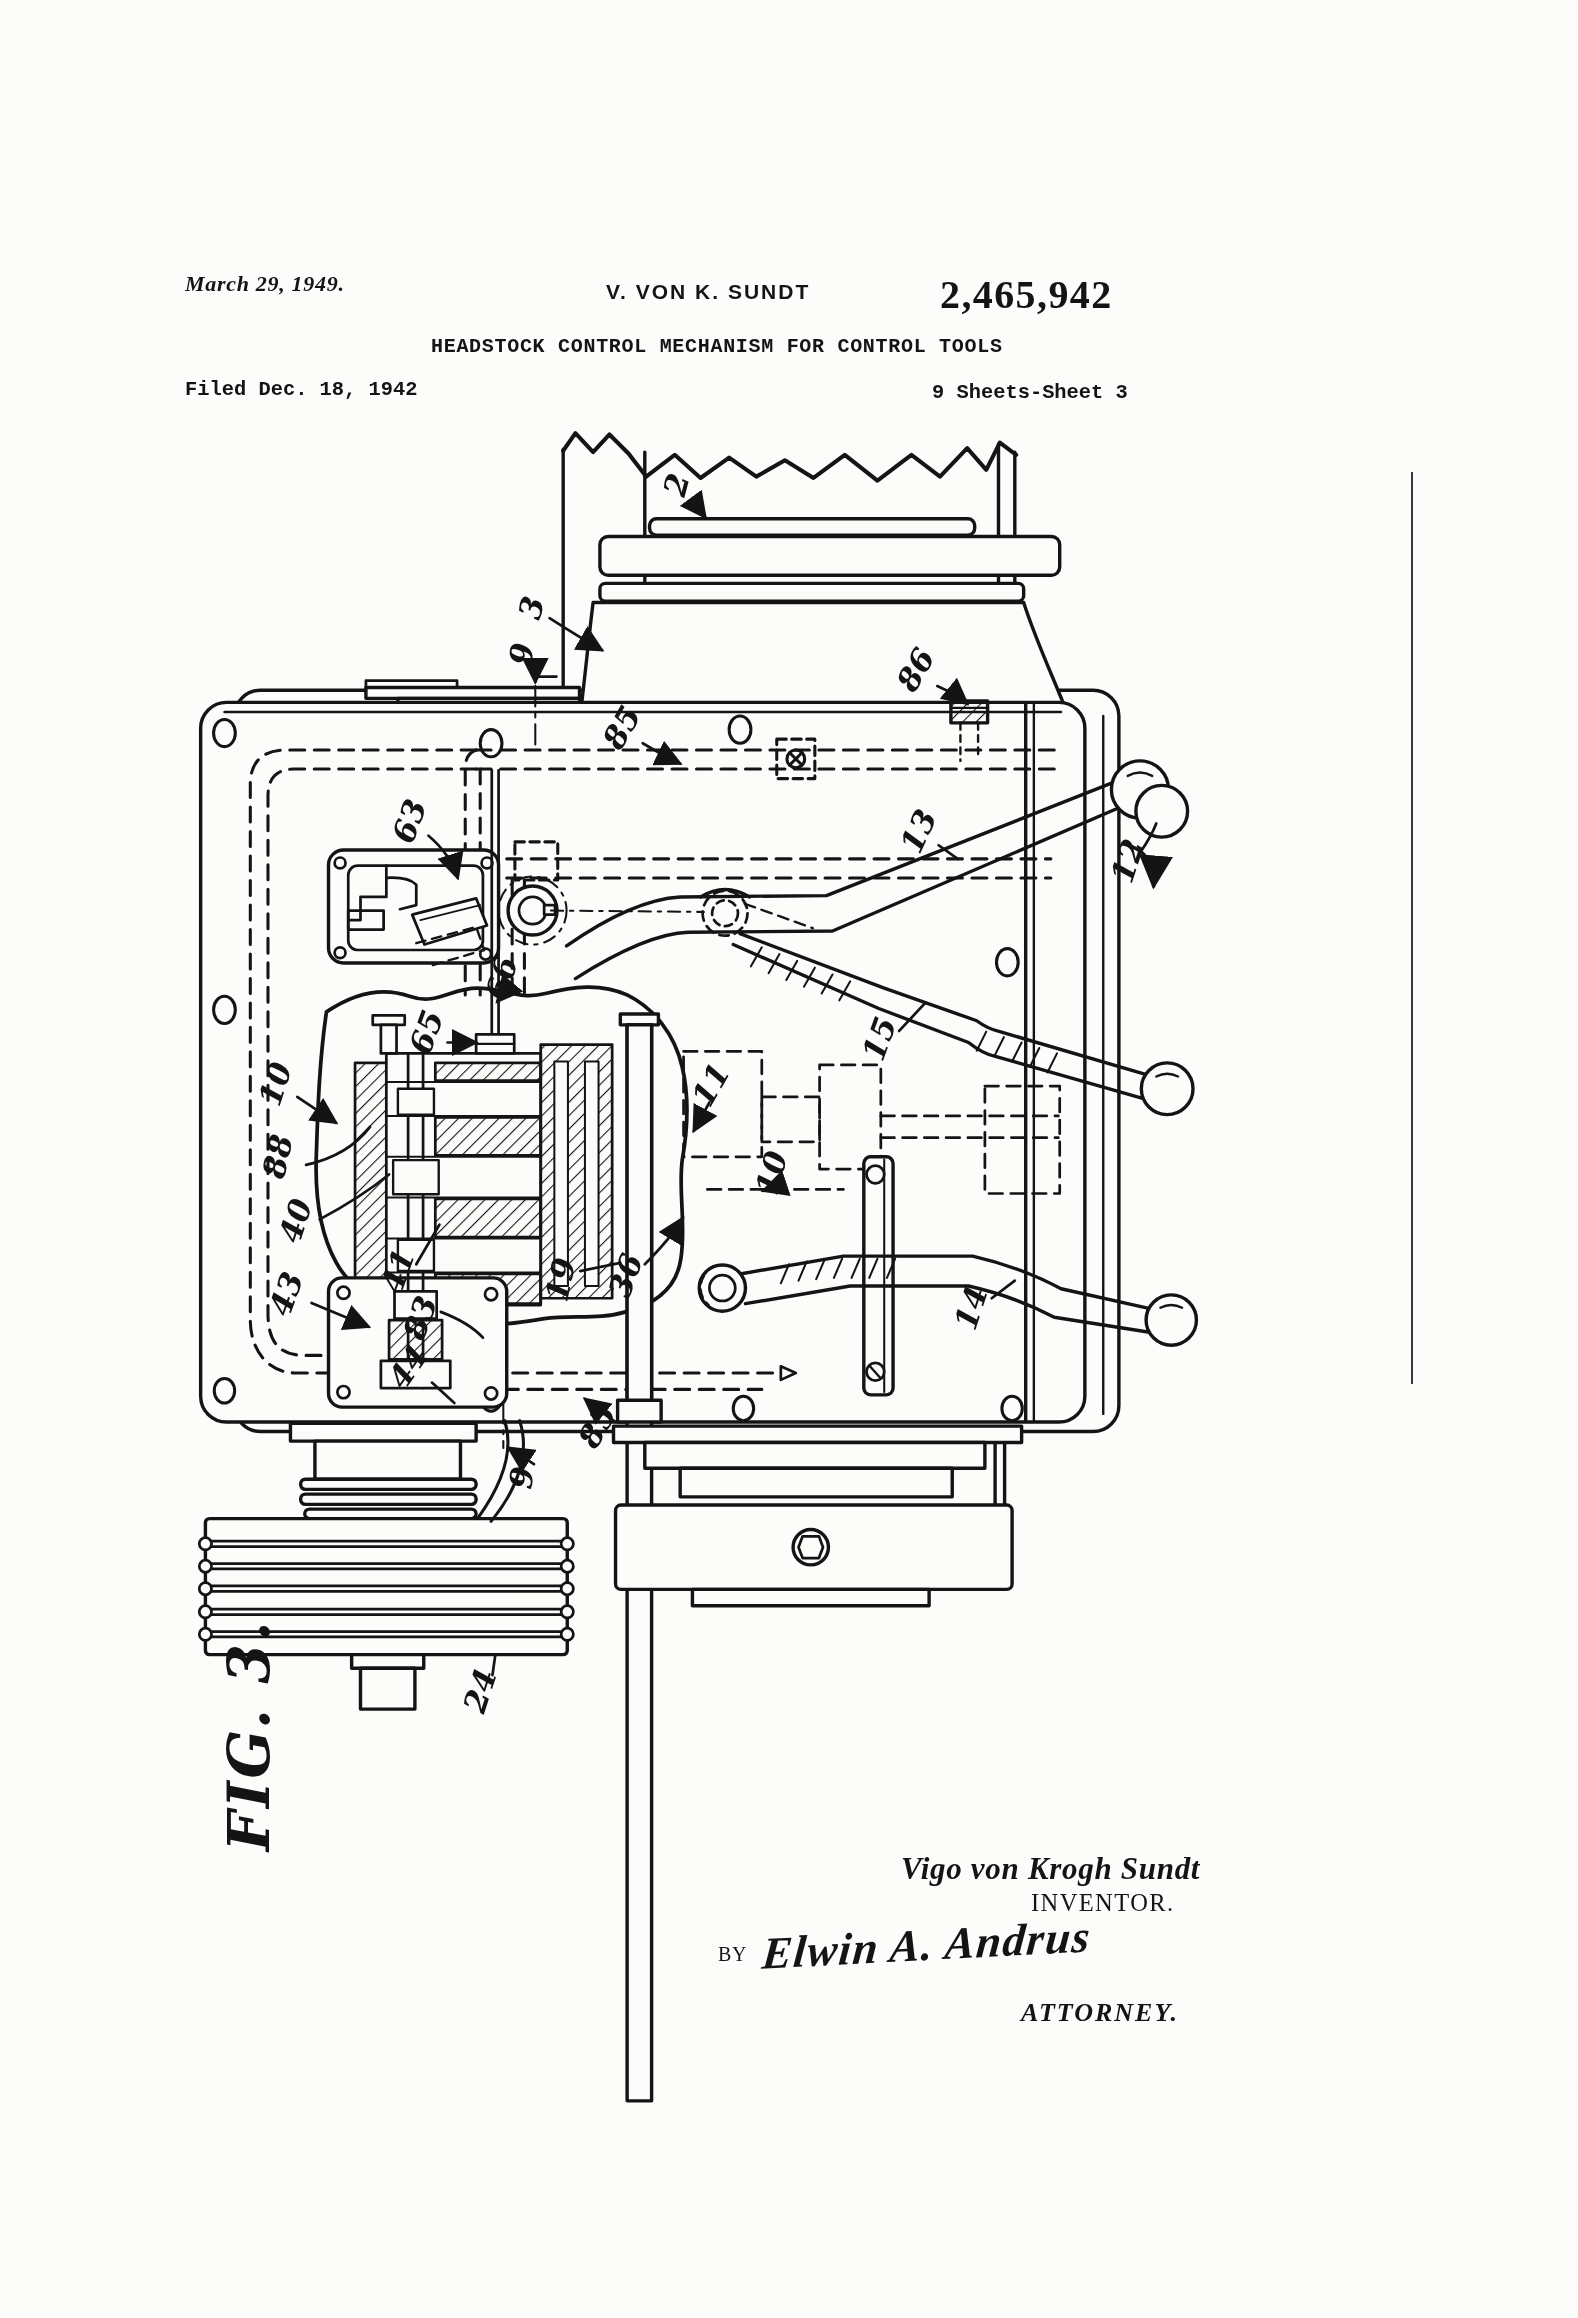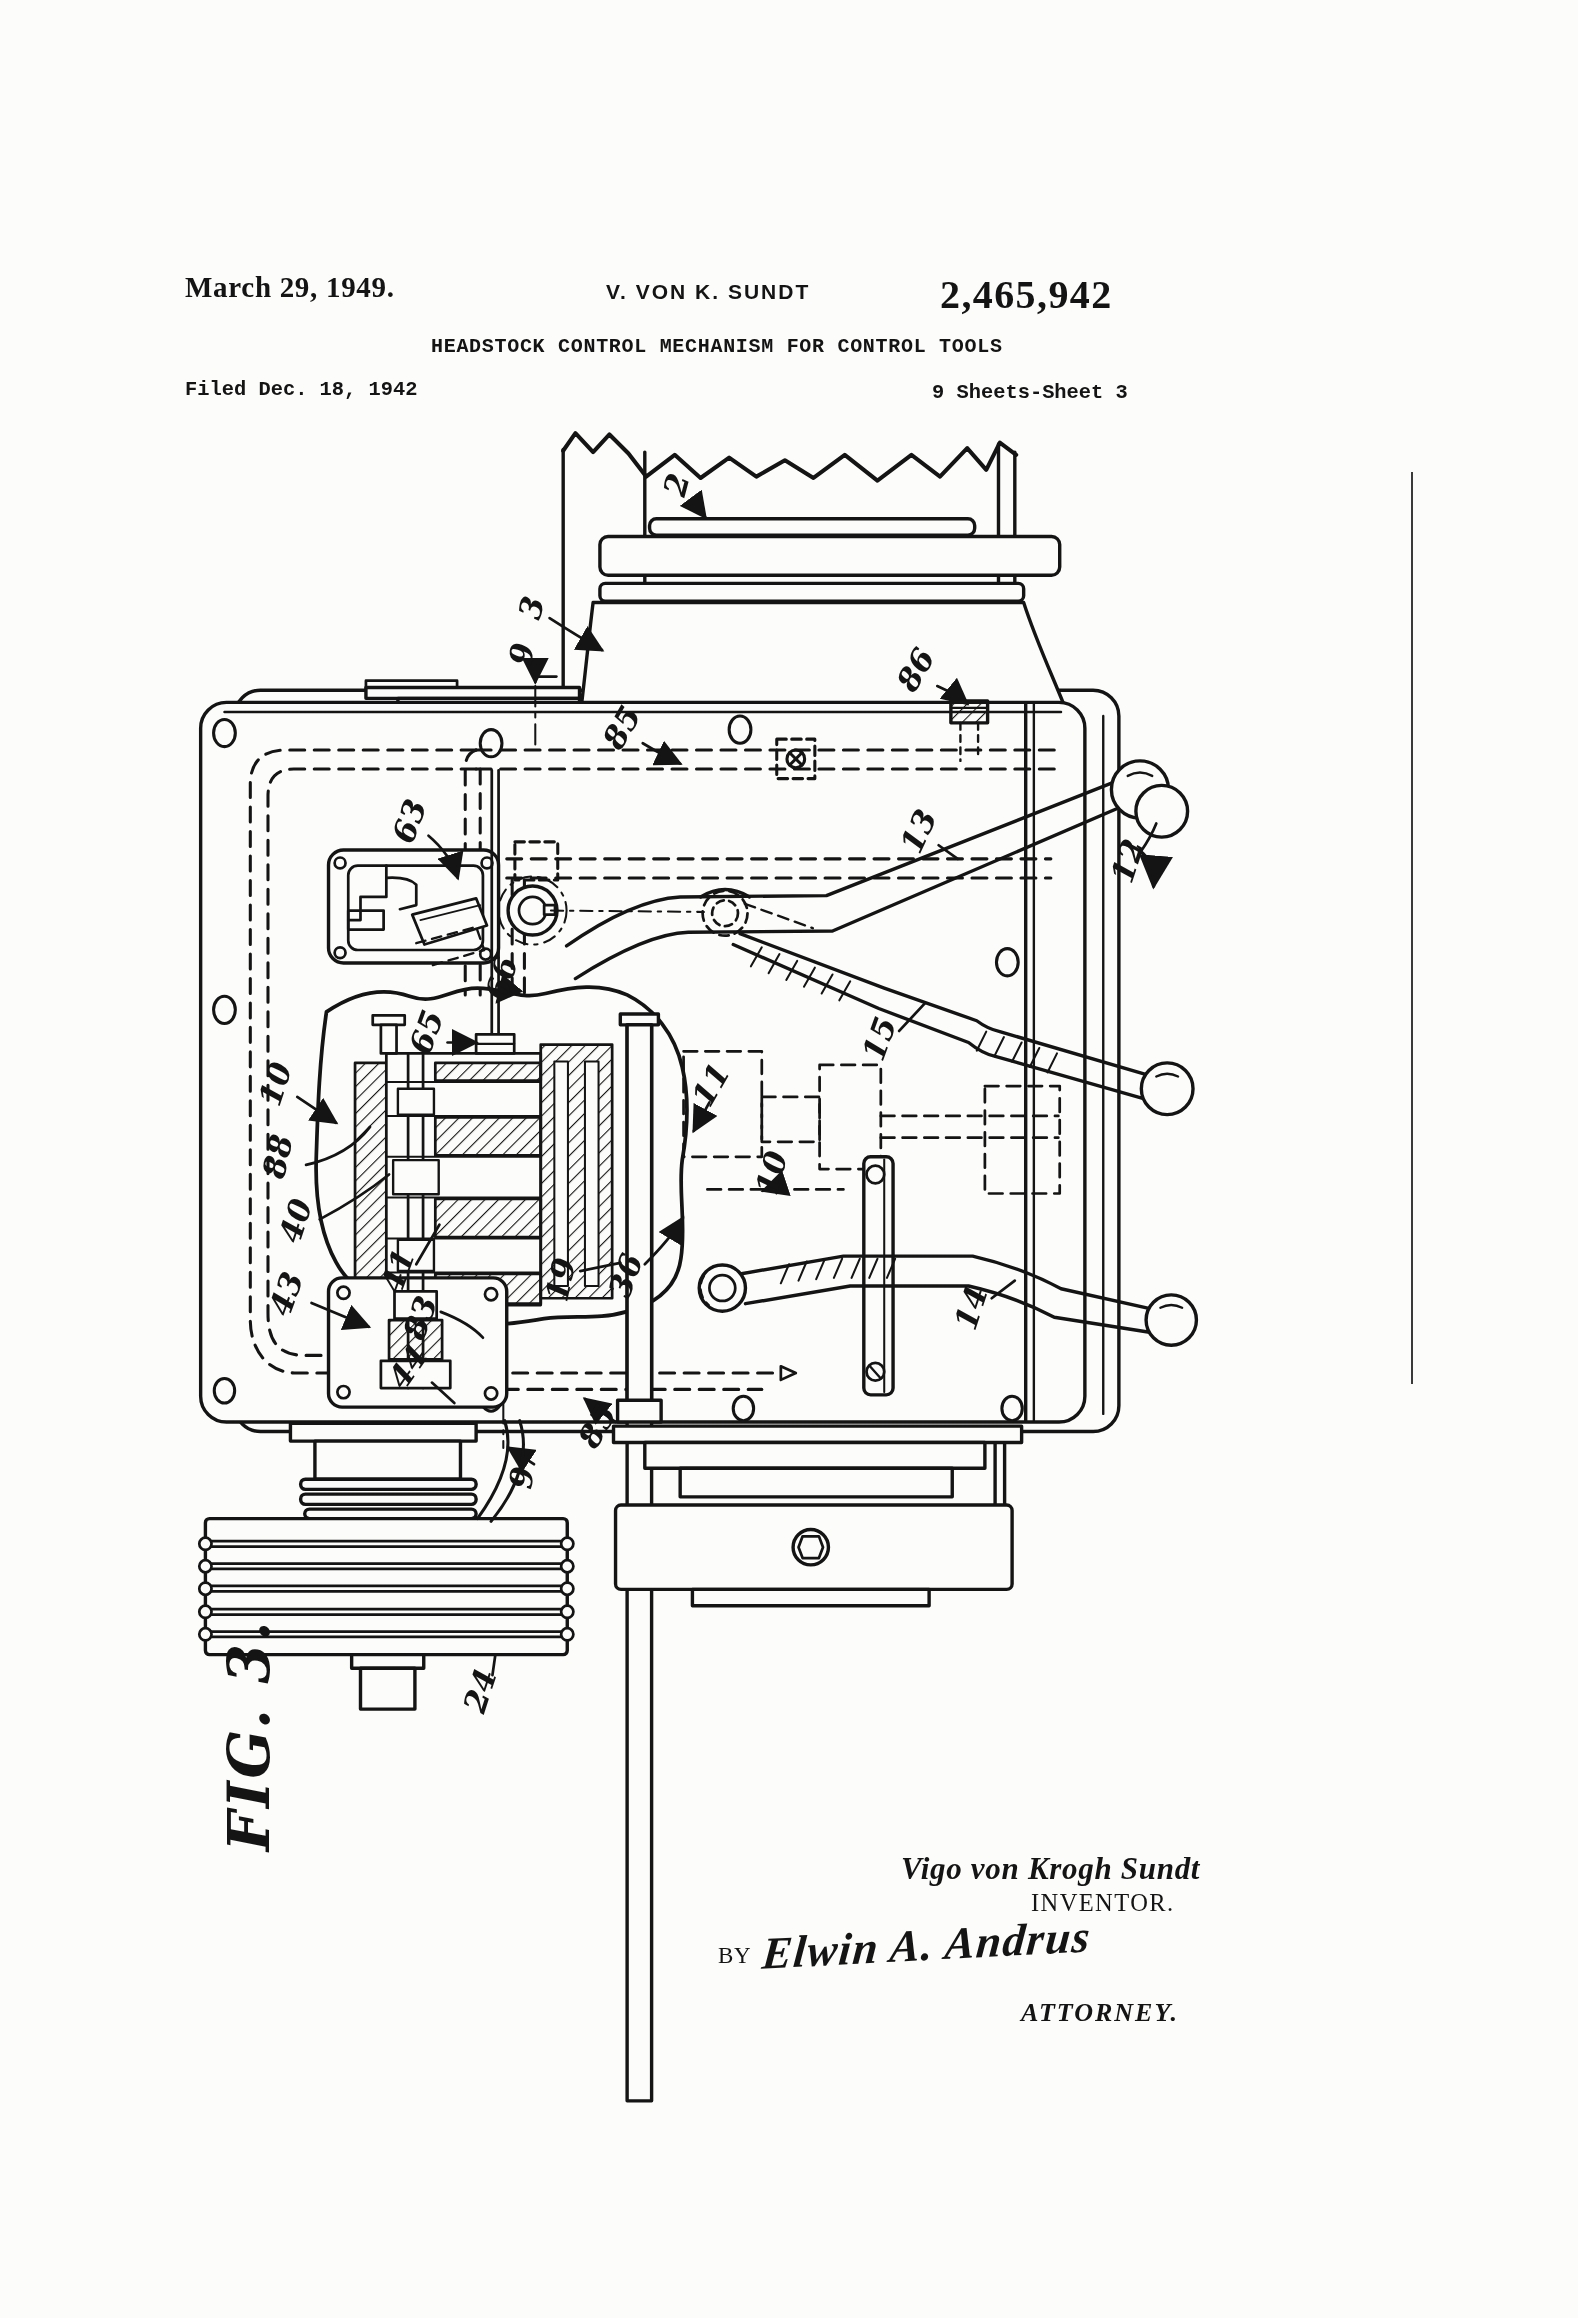--- a/index.html
+++ b/index.html
@@ -4,30 +4,30 @@
 <style>
   html,body{margin:0;padding:0;}
   body{
     width:1578px;height:2319px;position:relative;
     background:#fcfcfa;
     font-family:"Liberation Serif", serif;
     color:#141414;
     overflow:hidden;
   }
   .abs{position:absolute;white-space:nowrap;}
-  .date-head{font-size:29px;font-weight:bold;letter-spacing:0.7px;}
+  .date-head{font-size:22px;font-weight:bold;letter-spacing:0.7px;font-style:italic;}
   .author-head{font-family:"Liberation Sans",sans-serif;font-size:21px;font-weight:bold;letter-spacing:2px;}
   .patnum{font-size:40px;font-weight:bold;letter-spacing:1.4px;}
   .typew{font-family:"Liberation Mono",monospace;font-weight:bold;}
   .title-line{font-size:20px;letter-spacing:0.7px;}
   .filed-line{font-size:20.4px;}
   .sheet-line{font-size:20.4px;}
   .inv-name{font-size:31px;font-style:italic;font-weight:bold;letter-spacing:0.7px;}
   .inv-cap{font-size:24.5px;letter-spacing:1.4px;text-align:right;}
-  .by-cap{font-size:23px;letter-spacing:0.7px;}
+  .by-cap{font-size:20px;letter-spacing:0.7px;}
   .sig-script{font-size:45px;font-style:italic;font-weight:bold;transform:rotate(-3deg) skewX(-8deg);letter-spacing:1.4px;}
   .att-cap{font-size:26px;font-style:italic;font-weight:bold;letter-spacing:2px;}
   svg text.ref{
     font-family:"DejaVu Serif",serif;
     font-style:italic;font-weight:bold;
     font-size:46px;fill:#141414;
   }
   svg text.figlab{
     font-family:"DejaVu Serif",serif;
     font-style:italic;font-weight:bold;

